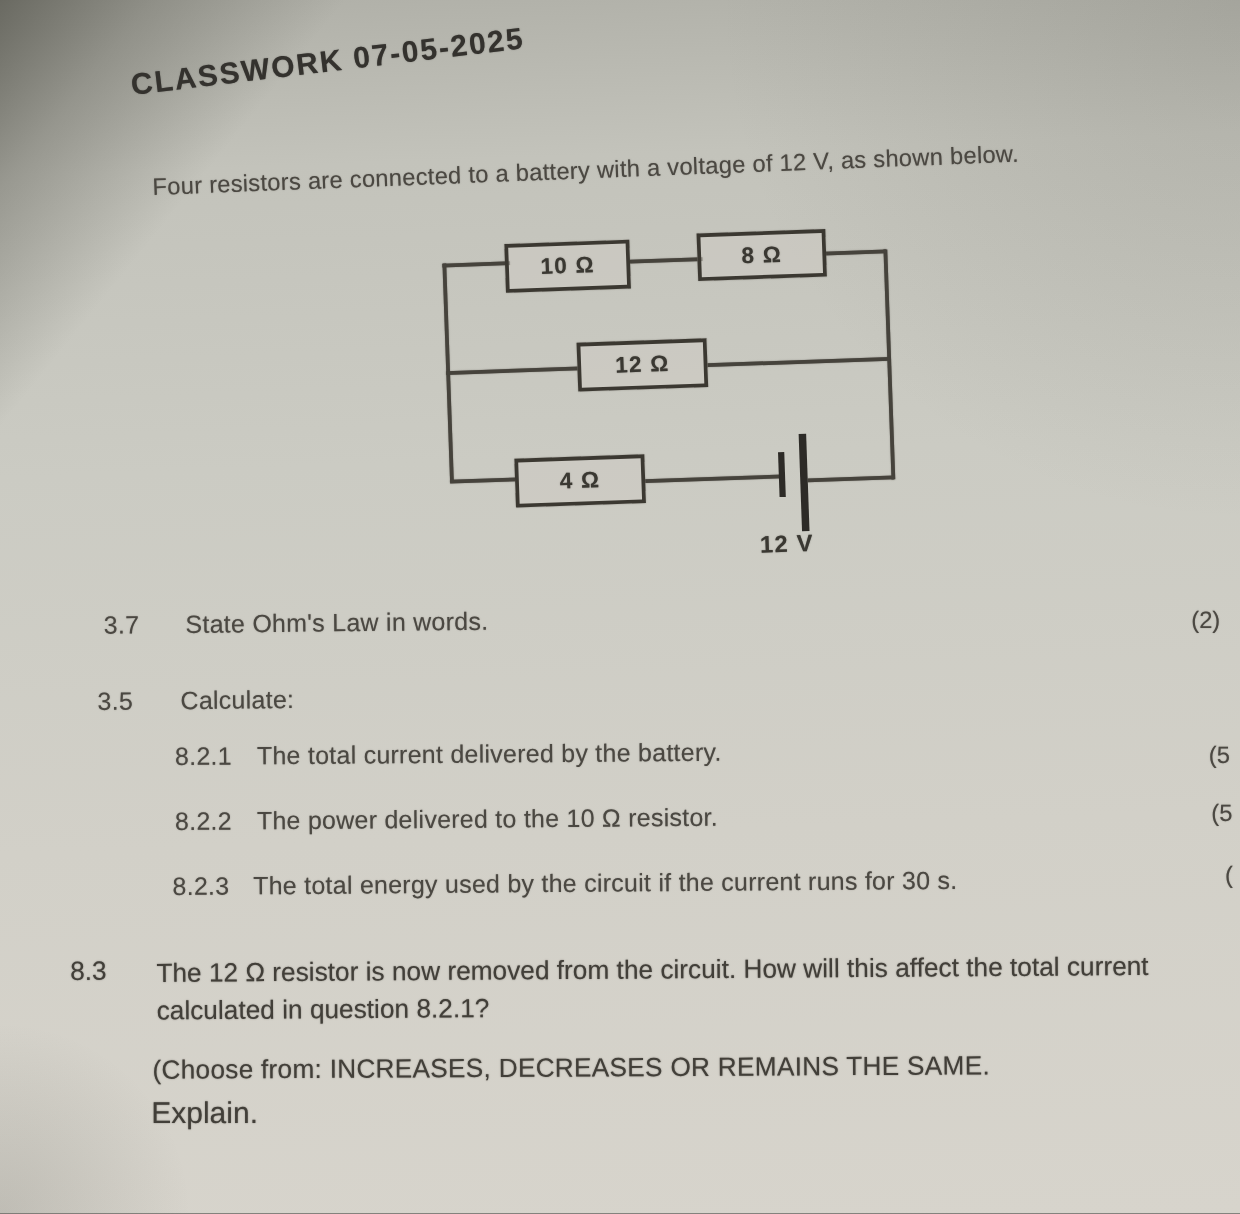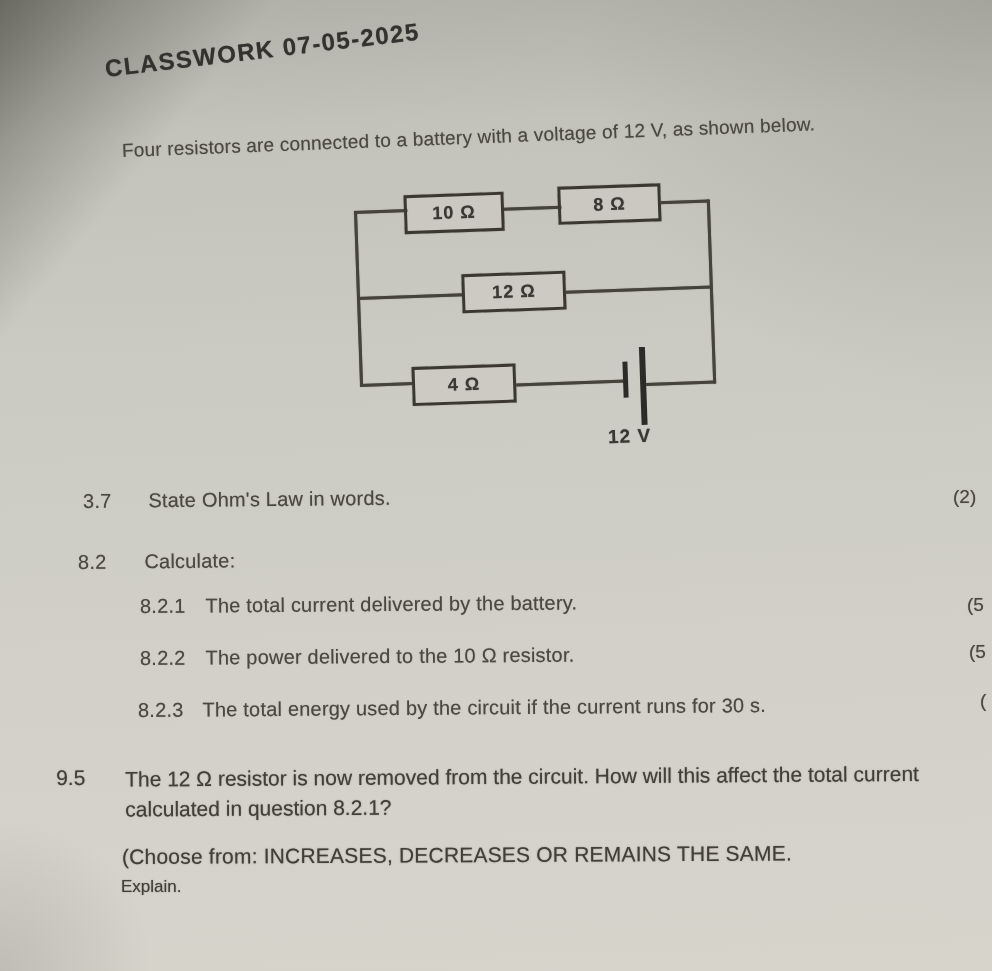--- a/index.html
+++ b/index.html
@@ -153,21 +153,21 @@
     color: #423f39;
     letter-spacing: 0.2px;
     white-space: nowrap;
     transform: rotate(-0.3deg);
     transform-origin: left center;
     text-shadow: 0 0 1.2px rgba(66,63,57,0.65);
   }
   .explain {
     position: absolute;
     left: 121px; top: 877px;
-    font-size: 17px;
+    font-size: 24px;
     color: #423f39;
     white-space: nowrap;
     text-shadow: 0 0 1.2px rgba(66,63,57,0.65);
   }
 </style>
 </head>
 <body>
 
 <div class="photo">
 
@@ -204,39 +204,39 @@
     <div class="bat long"></div>
     <div class="batlabel">12 V</div>
   </div>
 
   <div class="qrow row81">
     <span class="qnum">3.7</span><span class="qtext">State Ohm's Law in words.</span>
   </div>
   <div class="mark m81">(2)</div>
 
   <div class="qrow row82">
-    <span class="qnum">8.2</span><span class="qtext">Calculate:</span>
+    <span class="qnum">3.5</span><span class="qtext">Calculate:</span>
   </div>
 
   <div class="qrow row821">
     <span class="qnum">8.2.1</span><span class="qtext">The total current delivered by the battery.</span>
   </div>
   <div class="mark m821">(5</div>
 
   <div class="qrow row822">
     <span class="qnum">8.2.2</span><span class="qtext">The power delivered to the 10 Ω resistor.</span>
   </div>
   <div class="mark m822">(5</div>
 
   <div class="qrow row823">
     <span class="qnum">8.2.3</span><span class="qtext">The total energy used by the circuit if the current runs for 30 s.</span>
   </div>
   <div class="mark m823">(</div>
 
   <div class="block83">
-    <span class="qnum">9.5</span>
+    <span class="qnum">8.3</span>
     <p class="para">The 12 Ω resistor is now removed from the circuit. How will this affect the total current calculated in question 8.2.1?</p>
   </div>
 
   <div class="choose">(Choose from: INCREASES, DECREASES OR REMAINS THE SAME.</div>
   <div class="explain">Explain.</div>
 
 </div>
 
 </body></html>

